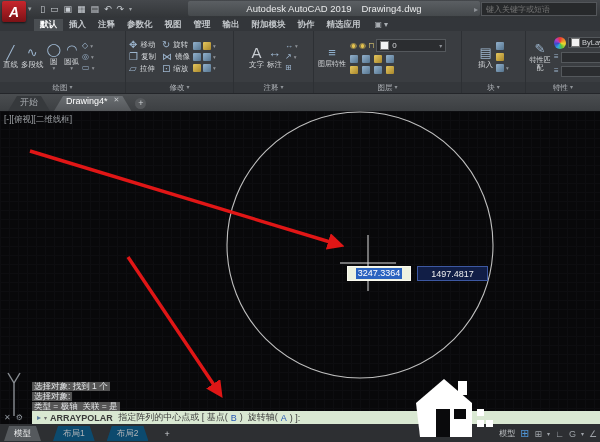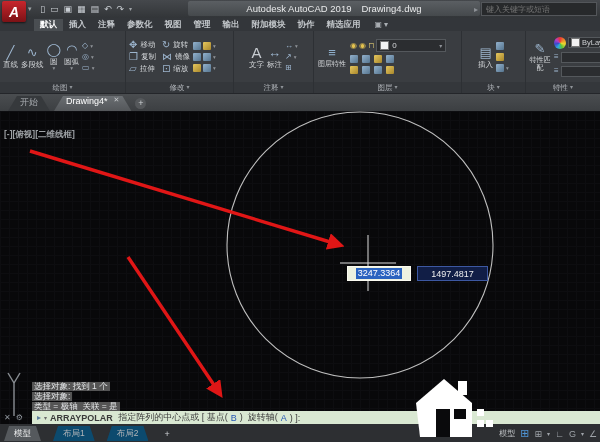--- a/index.html
+++ b/index.html
@@ -68,21 +68,21 @@
   .ftab .x{font-size:7px;color:#c3c6c9;}
   .newtab{width:11px;height:11px;border-radius:50%;background:#55585b;color:#cfd2d5;font-size:9px;
           line-height:11px;text-align:center;margin-bottom:2px;}
   
   .canvas{position:relative;height:313px;background:#08080a;
     background-image:
       repeating-linear-gradient(to right, #0d0d10 0 1px, transparent 1px 9px),
       repeating-linear-gradient(to bottom, #0d0d10 0 1px, transparent 1px 9px),
       repeating-linear-gradient(to right, #16161a 0 1px, transparent 1px 45px),
       repeating-linear-gradient(to bottom, #16161a 0 1px, transparent 1px 45px);}
-  .vplabel{position:absolute;left:4px;top:18px;font-size:8.5px;color:#9da1a5;z-index:2;font-weight:bold;}
+  .vplabel{position:absolute;left:4px;top:3px;font-size:8.5px;color:#9da1a5;z-index:2;}
   .gfx{position:absolute;inset:0;z-index:1;}
   .dyninput{position:absolute;top:155px;height:13px;display:flex;align-items:center;z-index:3;
             font-size:9px;font-family:"Liberation Sans",sans-serif;}
   .dyn-x{left:347px;width:62px;background:#eef2e0;border:1px solid #fbfbf2;justify-content:center;}
   .dyn-x span{background:#2a63c0;color:#fff;padding:0 2px;line-height:11px;}
   .dyn-y{left:417px;width:69px;background:#111e46;border:1px solid #3d58a2;color:#ededed;justify-content:center;}
   .cmdhist{position:absolute;left:32px;top:271px;z-index:3;}
   .cmdhist div{display:table;background:rgba(96,96,96,.88);color:#e2e4e6;font-size:8.5px;
                line-height:9px;padding:0 2px;margin-bottom:1px;white-space:pre;}
   .cmdbar{position:absolute;left:0;right:0;top:300px;height:13px;display:flex;z-index:4;}

